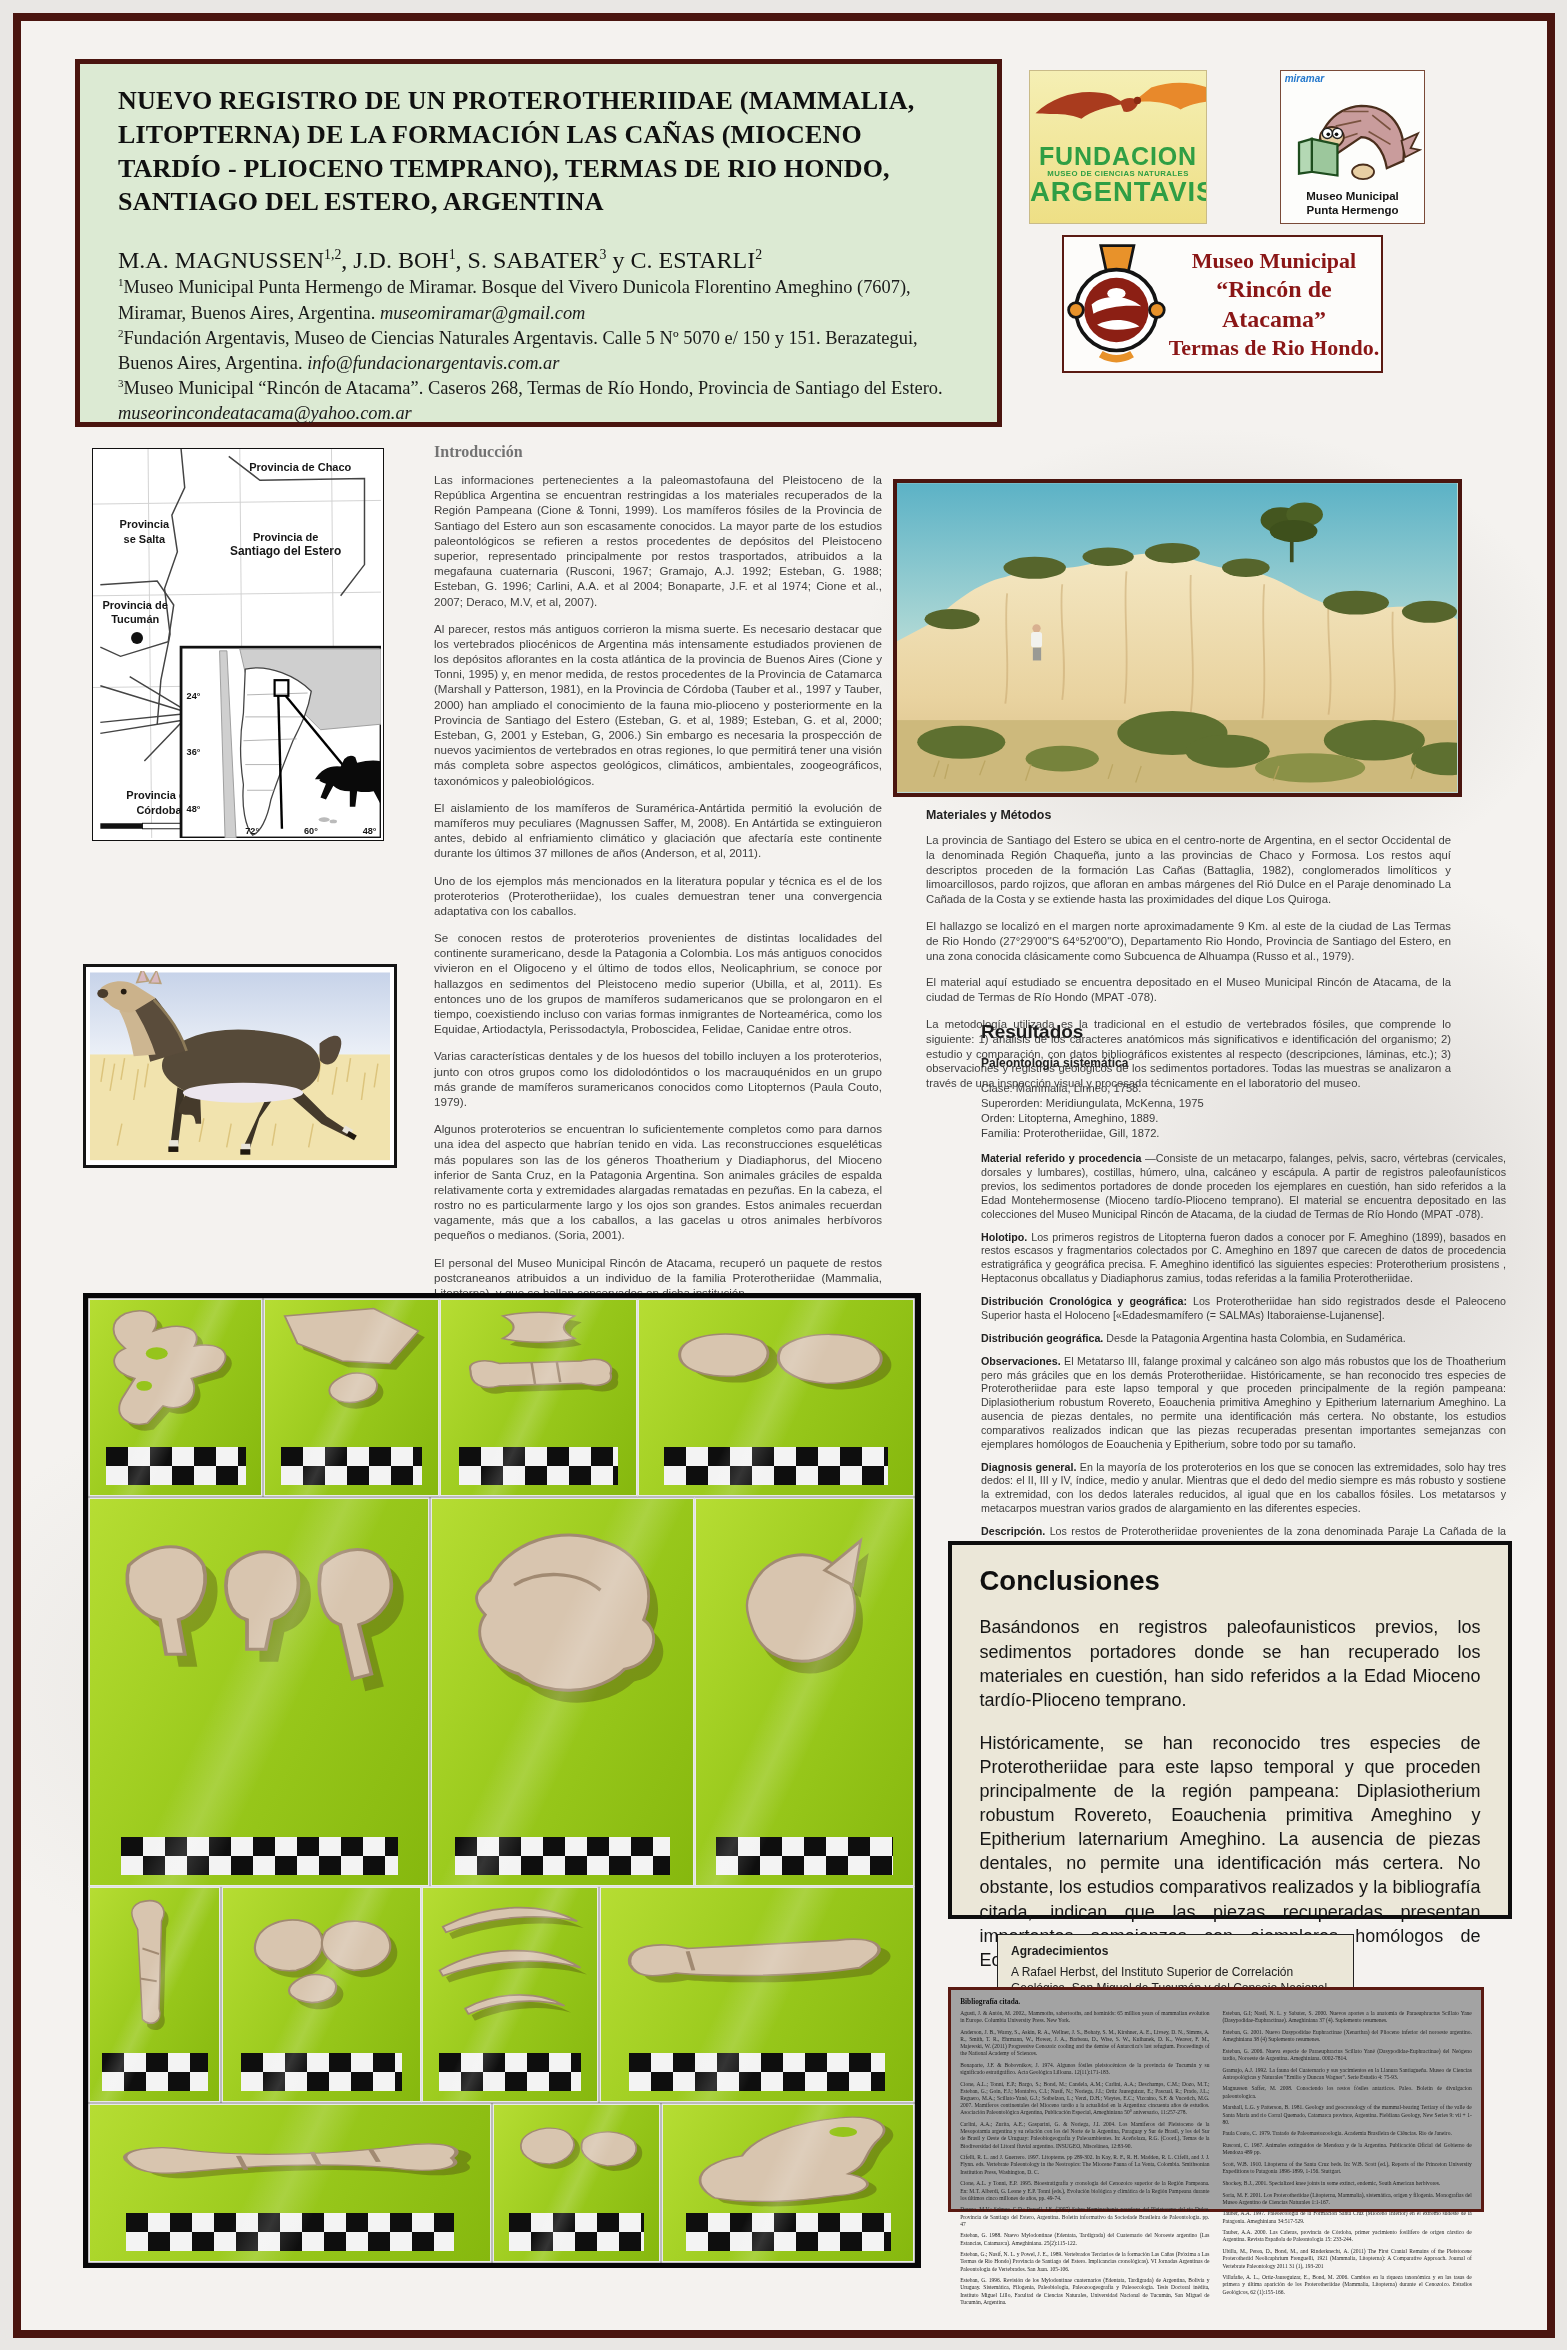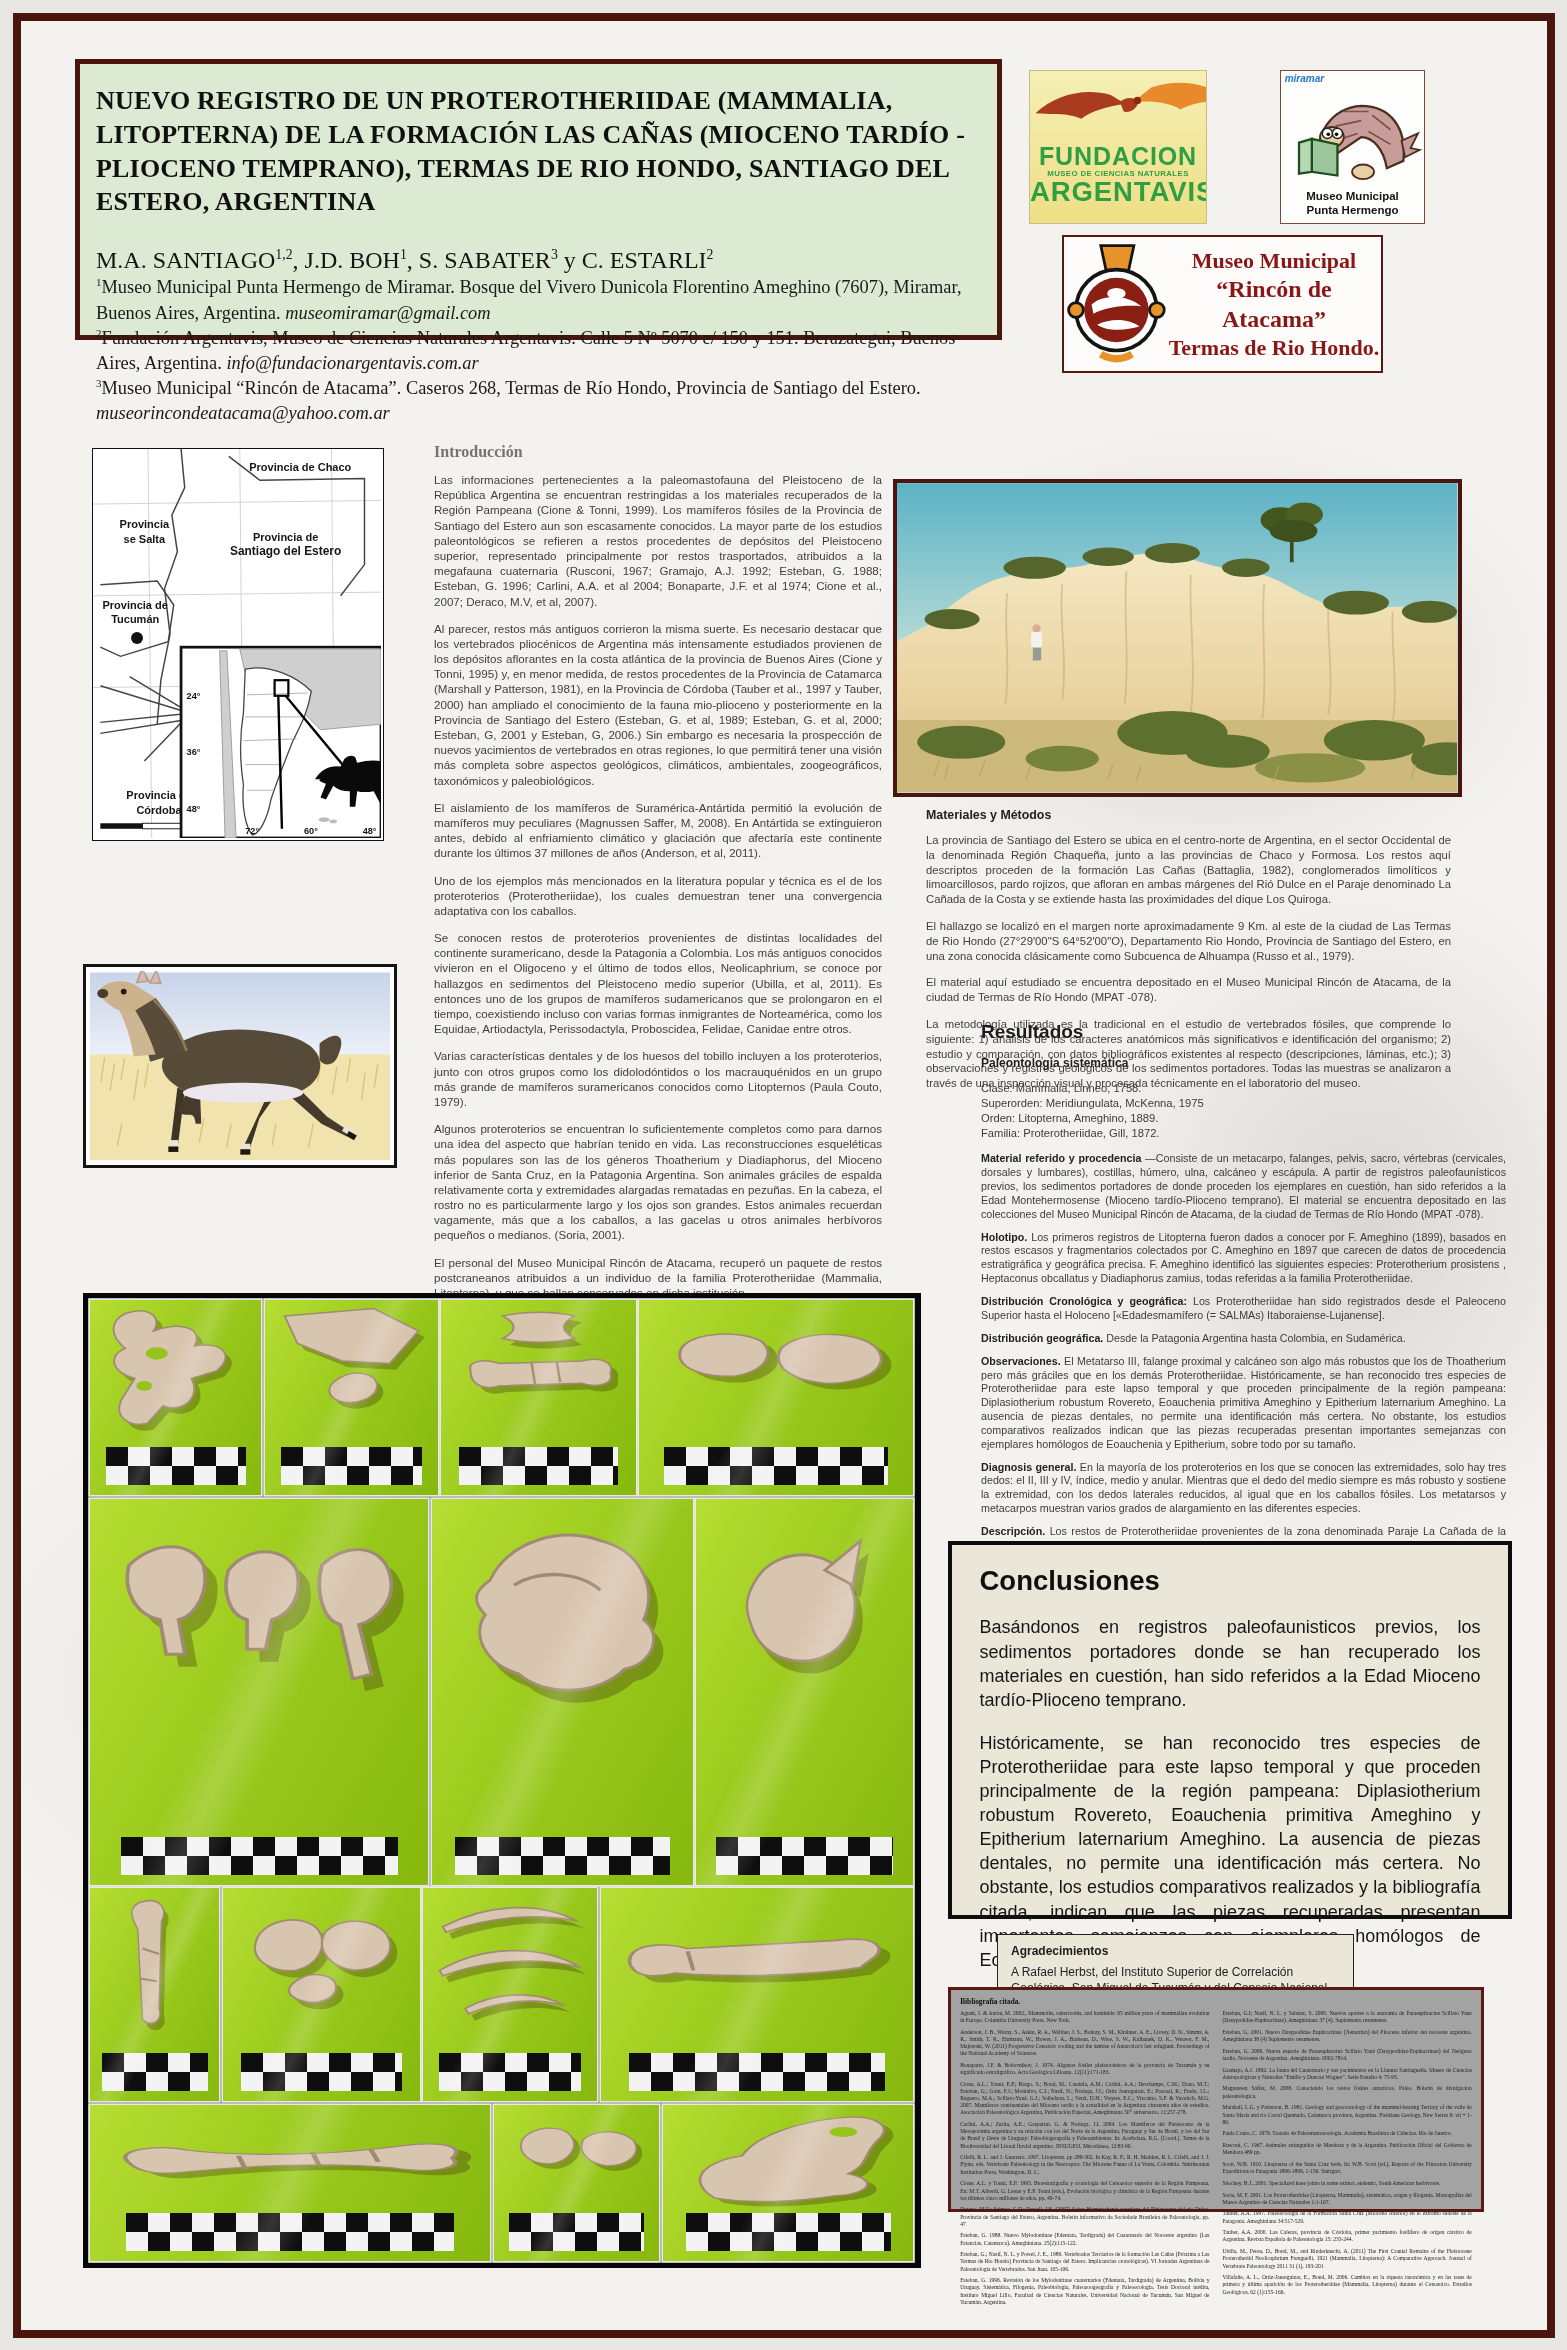--- a/index.html
+++ b/index.html
@@ -4,21 +4,21 @@
 <style>
   html,body{margin:0;padding:0;}
   body{width:1568px;height:2351px;position:relative;background:#e9e7e4;font-family:"Liberation Sans",sans-serif;overflow:hidden;}
   .frame{position:absolute;left:13px;top:13px;right:13px;bottom:13px;border:8.3px solid #4a150f;
     background:
       radial-gradient(569px 386px at 78% 28%, rgba(175,170,165,.38), transparent 62%),
       radial-gradient(478px 588px at 88% 52%, rgba(160,152,148,.30), transparent 60%),
       radial-gradient(643px 478px at 18% 72%, rgba(188,183,178,.22), transparent 60%),
       #f4f2ef;}
   
-  .title-box{position:absolute;left:75px;top:59px;width:927px;height:281px;background:#dcead3;border:5.5px solid #4a150f;box-sizing:border-box;padding:20px 16px;font-family:"Liberation Serif",serif;}
+  .title-box{position:absolute;left:75px;top:59px;width:927px;height:368px;background:#dcead3;border:5.5px solid #4a150f;box-sizing:border-box;padding:20px 38px;font-family:"Liberation Serif",serif;}
   .title-box h1{margin:0;font-size:26px;line-height:1.3;color:#101010;letter-spacing:0.2px;}
   .authors{margin-top:27.5px;font-size:24px;color:#141414;}
   .authors sup{font-size:13.8px;}
   .affils{margin-top:1.8px;}
   .affils p{margin:0;font-size:18.4px;line-height:1.36;color:#1a1a1a;}
   .affils sup{font-size:11px;}
   .affils i{font-style:italic;}
   
   .logo{position:absolute;box-sizing:border-box;}
   .logo-argentavis{left:1029px;top:70px;width:178px;height:154px;background:linear-gradient(#f5efb4,#eedf85);border:0.9px solid #c9b b;border:0.9px solid #c9bb88;text-align:center;overflow:hidden;}
@@ -76,21 +76,21 @@
   .biblio .cols{column-count:2;column-gap:13px;}
   .biblio p{font-size:5.5px;line-height:1.3;color:#222;margin:0 0 4.6px 0;text-align:justify;}
 </style>
 </head>
 <body>
 
 <div class="frame"></div>
 
 <div class="title-box">
   <h1>NUEVO REGISTRO DE UN PROTEROTHERIIDAE (MAMMALIA, LITOPTERNA) DE LA FORMACIÓN LAS CAÑAS (MIOCENO TARDÍO - PLIOCENO TEMPRANO), TERMAS DE RIO HONDO, SANTIAGO DEL ESTERO, ARGENTINA</h1>
-  <div class="authors"><span>M.A. SANTIAGO</span><sup>1,2</sup>, <span>J.D. BOH</span><sup>1</sup>, <span>S. SABATER</span><sup>3</sup> y <span>C. ESTARLI</span><sup>2</sup></div>
+  <div class="authors"><span>M.A. MAGNUSSEN</span><sup>1,2</sup>, <span>J.D. BOH</span><sup>1</sup>, <span>S. SABATER</span><sup>3</sup> y <span>C. ESTARLI</span><sup>2</sup></div>
   <div class="affils">
       <p><sup>1</sup>Museo Municipal Punta Hermengo de Miramar. Bosque del Vivero Dunicola Florentino Ameghino  (7607), Miramar, Buenos Aires, Argentina. <i>museomiramar@gmail.com</i></p>
       <p><sup>2</sup>Fundación Argentavis, Museo de Ciencias Naturales Argentavis. Calle 5 Nº 5070 e/ 150 y 151. Berazategui, Buenos Aires, Argentina. <i>info@fundacionargentavis.com.ar</i></p>
       <p><sup>3</sup>Museo Municipal “Rincón de Atacama”. Caseros 268, Termas de Río Hondo, Provincia de Santiago del Estero. <i>museorincondeatacama@yahoo.com.ar</i></p>
     </div>
 </div>
 
 <div class="logo logo-argentavis">
   <svg width="202" height="68" viewBox="0 0 220 74">
     <path d="M6,46 C28,26 58,18 88,26 L104,36 C86,38 66,44 56,52 C38,44 20,48 6,46 Z" fill="#a93b1e"></path>

